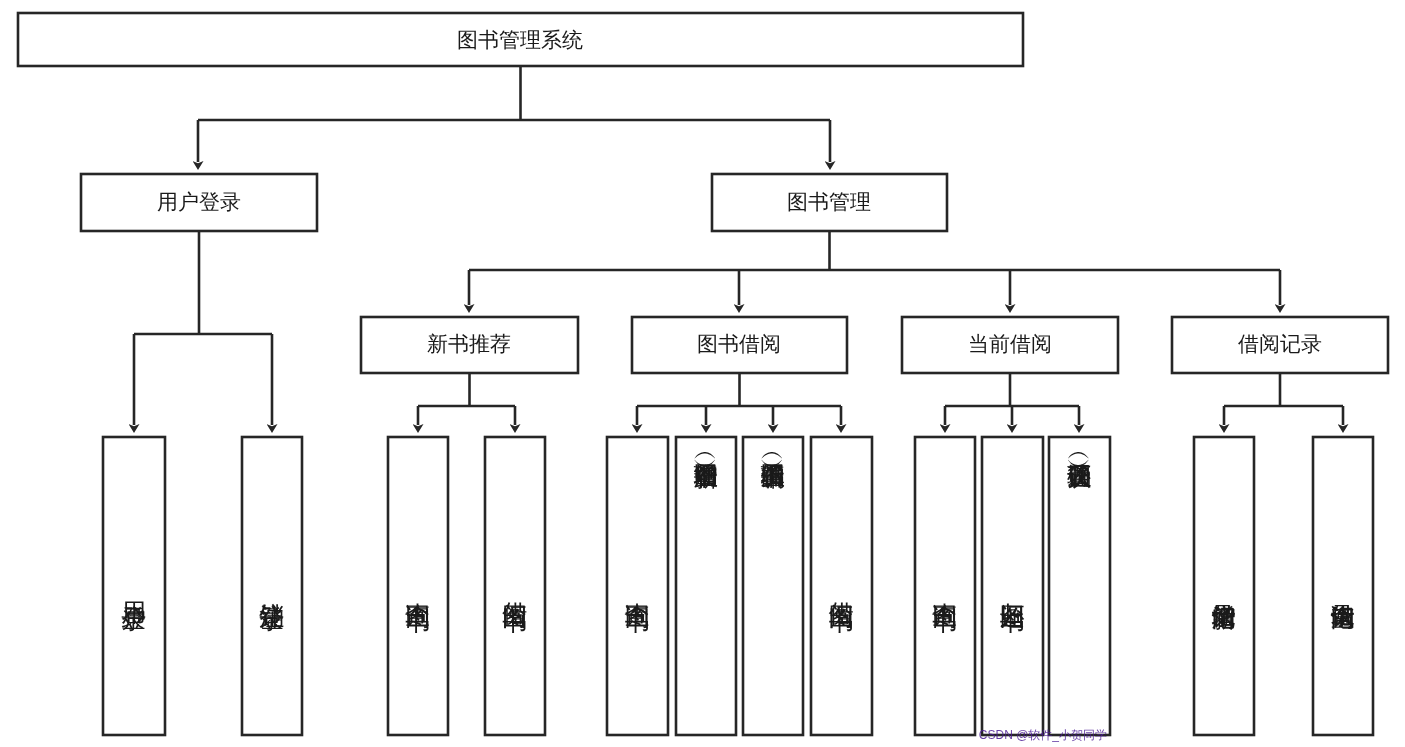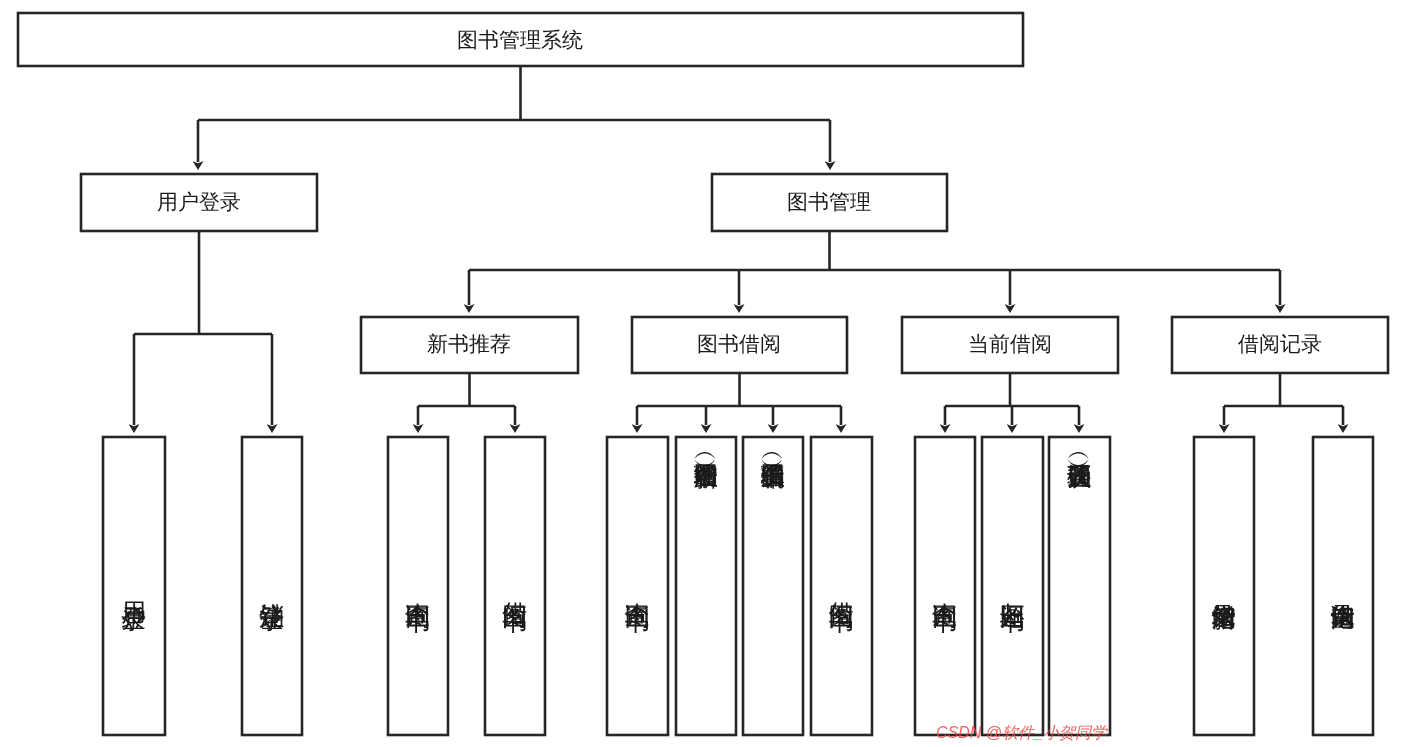--- a/index.html
+++ b/index.html
@@ -60,25 +60,24 @@
   .conn {
     stroke: #262626;
     stroke-width: 2.6;
     fill: none;
   }
   .watermark {
     position: absolute;
     right: 8px;
     bottom: 3px;
     font-family: "Liberation Sans", "DejaVu Sans", sans-serif;
-    font-size: 16px;
-    color: #ef4444;
+    font-size: 12px;
+    color: #4c1d95;
     opacity: 0.85;
     white-space: nowrap;
-    font-style: italic;
   }
 </style>
 </head>
 <body>
 
 <div id="diagram-root">
 
   <svg class="flow" viewBox="0 0 1405 747">
     <defs>
       <marker id="arrow" markerWidth="9" markerHeight="11" refX="1" refY="5.5" orient="auto" markerUnits="userSpaceOnUse">

